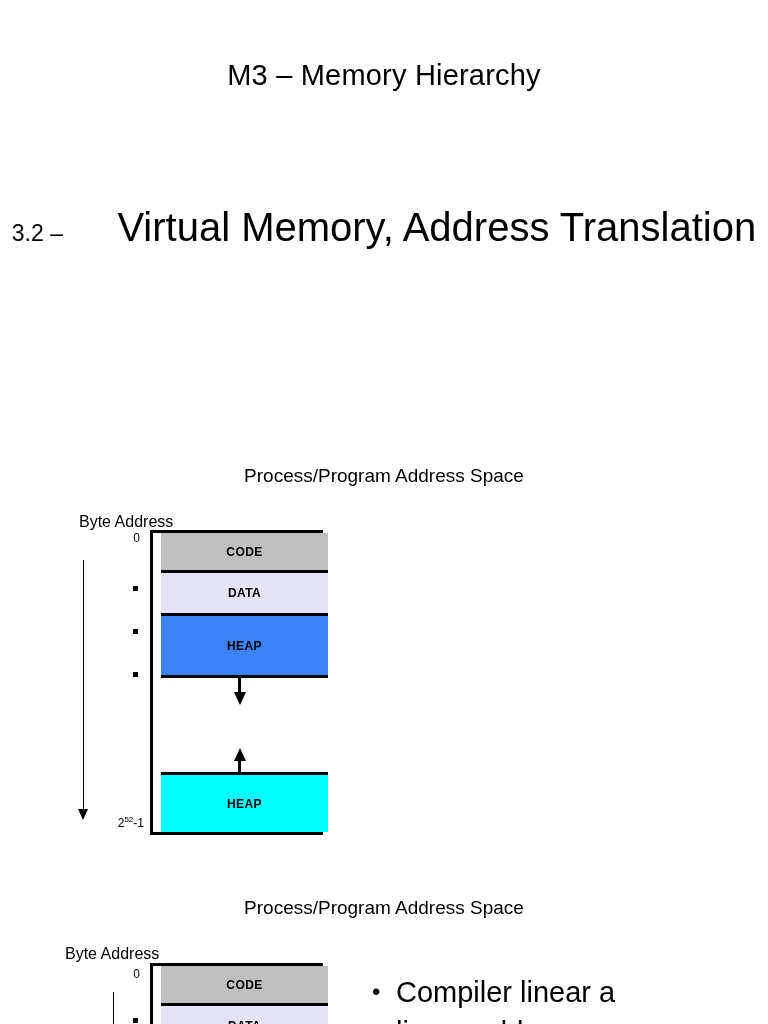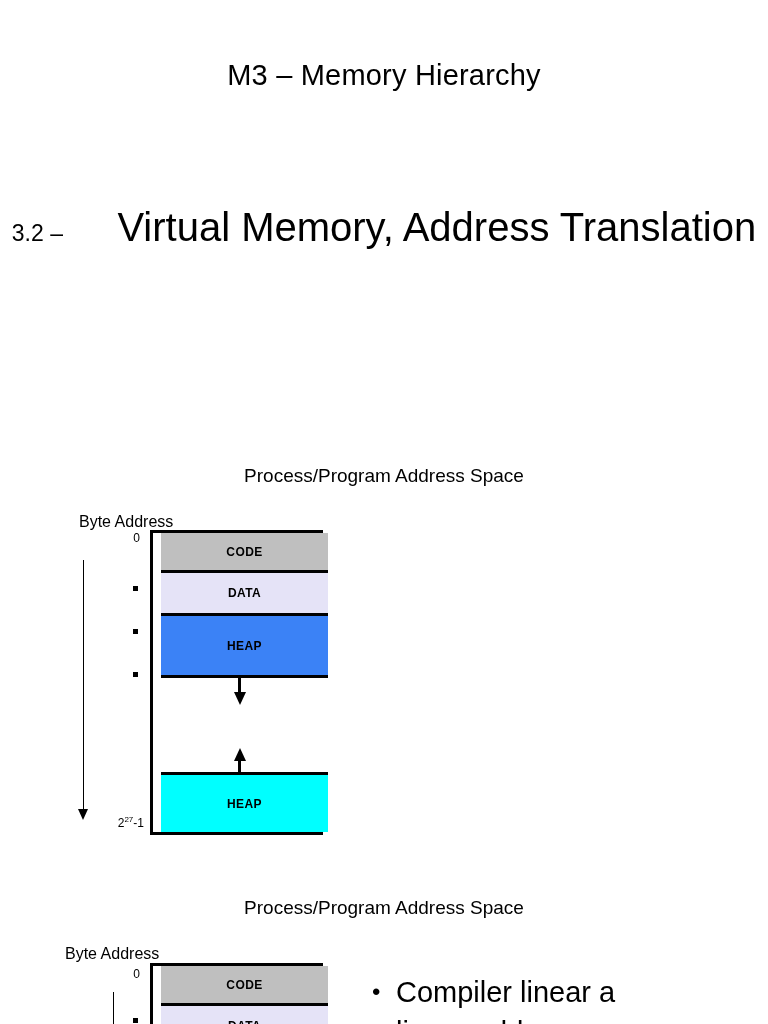--- a/index.html
+++ b/index.html
@@ -203,21 +203,21 @@
   <div class="axis-arrow" style="left:78px; top:560px; height:260px;">
     <div class="shaft" style="height:250px;"></div>
     <div class="head"></div>
   </div>
 
   <div class="addr-text" style="left:118px; top:532px; width:22px;">
     <span>0</span>
   </div>
 
   <div class="addr-text" style="left:100px; top:817px; width:44px;">
-    <span>2</span><sup>27</sup><span>-1</span>
+    <span>2</span><sup>52</sup><span>-1</span>
   </div>
 
   <div class="tick-square" style="left:133px; top:586px;"></div>
   <div class="tick-square" style="left:133px; top:629px;"></div>
   <div class="tick-square" style="left:133px; top:672px;"></div>
 
   <div class="memmap" style="left:150px; top:530px; width:173px; height:305px;">
 
     <div class="seg" style="top:0; height:40px; background:#bfbfbf;">
       <span>CODE</span>

